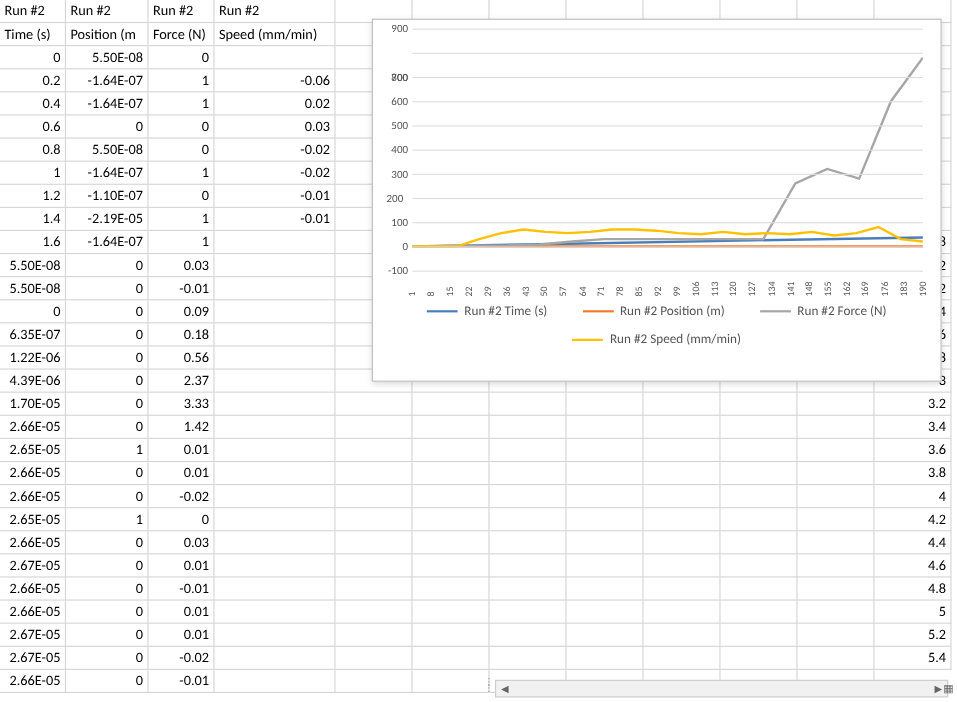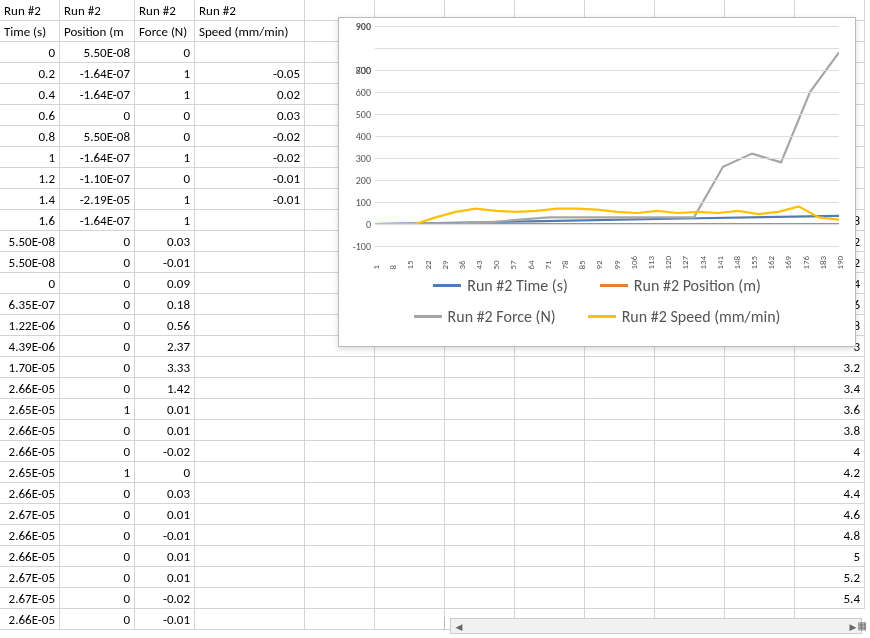--- a/index.html
+++ b/index.html
@@ -81,21 +81,21 @@
     transform: rotate(-90deg);
     transform-origin: left center;
     white-space: nowrap;
   }
   .legend {
     margin-top: 30px;
     display: flex;
     flex-wrap: wrap;
     justify-content: center;
     gap: 12px 32px;
-    font-size: 16px;
+    font-size: 12px;
     color: #555;
   }
   .legend-item { display: flex; align-items: center; gap: 6px; }
   .swatch { width: 28px; height: 2.5px; }
   svg.lines { position: absolute; left: 0; top: 0; width: 100%; height: 100%; }
   .scrollbar {
     position: absolute;
     bottom: 4px;
     left: 450px;
     right: 8px;
@@ -151,21 +151,21 @@
     <div class="cell left"></div>
     <div class="cell left"></div>
     <div class="cell left"></div>
     <div class="cell left"></div>
     <div class="cell left"></div>
     <div class="cell left"></div>
     <div class="cell left"></div>
     <div class="cell right">0.2</div>
     <div class="cell right">-1.64E-07</div>
     <div class="cell right">1</div>
-    <div class="cell right">-0.05</div>
+    <div class="cell right">-0.06</div>
     <div class="cell left"></div>
     <div class="cell left"></div>
     <div class="cell left"></div>
     <div class="cell left"></div>
     <div class="cell left"></div>
     <div class="cell left"></div>
     <div class="cell left"></div>
     <div class="cell left"></div>
     <div class="cell right">0.4</div>
     <div class="cell right">-1.64E-07</div>
@@ -518,35 +518,35 @@
         <span class="xtick" style="left: 96.2963%;">183</span>
         <span class="xtick" style="left: 100%;">190</span>
       </div>
   <div class="gridline" style="top: 100%;"></div>
       <div class="ytick" style="top: 100%;">-100</div>
       <div class="gridline" style="top: 90%;"></div>
       <div class="ytick" style="top: 90%;">0</div>
       <div class="gridline" style="top: 80%;"></div>
       <div class="ytick" style="top: 80%;">100</div>
       <div class="gridline" style="top: 70%;"></div>
-      <div class="ytick" style="top: 70%;">200</div>
+      <div class="ytick" style="top: 70%; text-align: center;">200</div>
       <div class="gridline" style="top: 60%;"></div>
       <div class="ytick" style="top: 60%;">300</div>
       <div class="gridline" style="top: 50%;"></div>
       <div class="ytick" style="top: 50%; text-align: right;">400</div>
       <div class="gridline" style="top: 40%;"></div>
       <div class="ytick" style="top: 40%;">500</div>
       <div class="gridline" style="top: 30%;"></div>
       <div class="ytick" style="top: 30%;">600</div>
       <div class="gridline" style="top: 20%;"></div>
       <div class="ytick" style="top: 20%;">700</div>
       <div class="gridline" style="top: 10%;"></div>
       <div class="ytick" style="top: 10%; margin-top: 22px;">800</div>
       <div class="gridline" style="top: 0%;"></div>
-      <div class="ytick" style="top: 0%; font-weight: bold;">900</div>
+      <div class="ytick" style="top: 0%;">900</div>
     </div>
   <div class="legend" id="legend">
       <div class="legend-item">
         <div class="swatch" style="background: rgb(74, 126, 187);"></div>
         <span>Run #2 Time (s)</span>
       </div>
       <div class="legend-item">
         <div class="swatch" style="background: rgb(237, 125, 49);"></div>
         <span>Run #2 Position (m)</span>
       </div>

